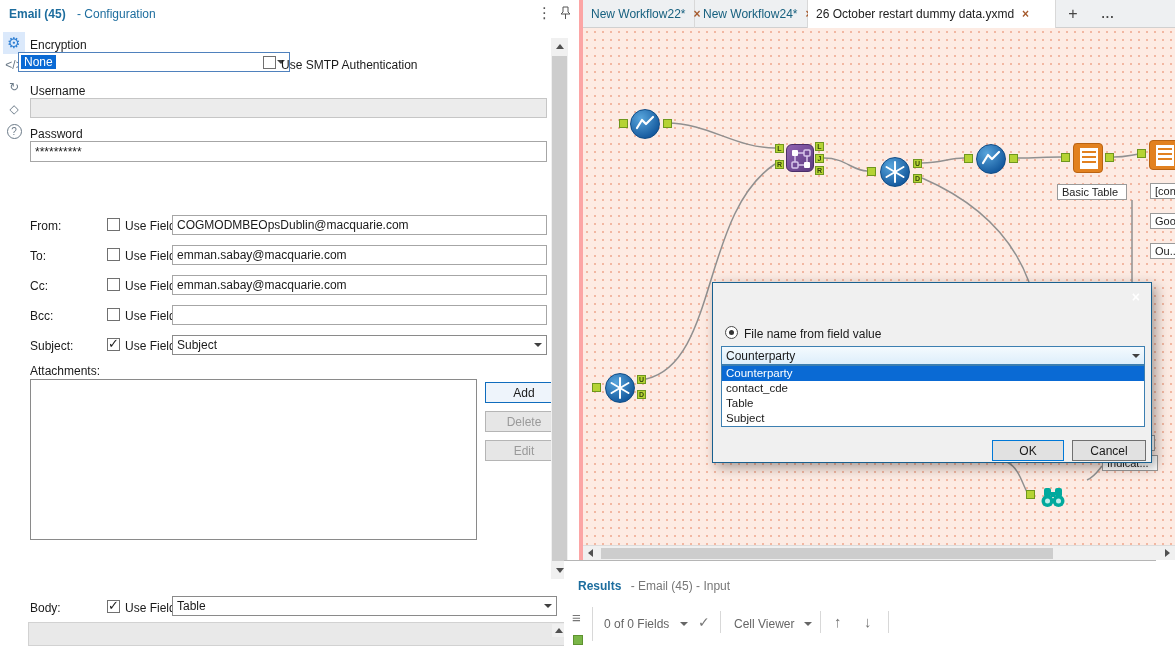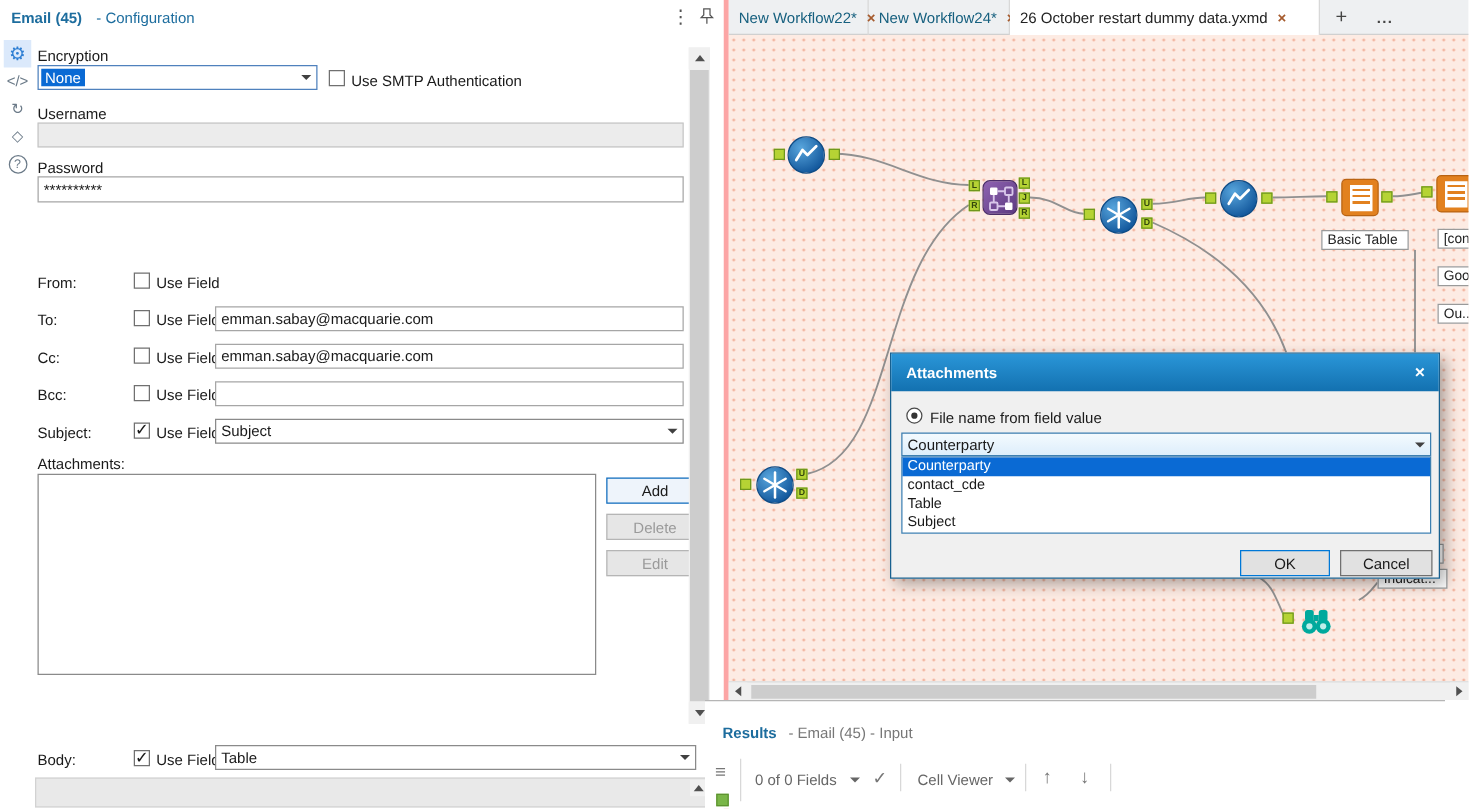--- a/index.html
+++ b/index.html
@@ -104,38 +104,39 @@
       <span class="strip-icon sel" style="top:2px">⚙</span>
       <span class="strip-icon" style="top:24px">&lt;/&gt;</span>
       <span class="strip-icon" style="top:46px">↻</span>
       <span class="strip-icon" style="top:68px">◇</span>
       <span class="strip-icon" style="top:90px">
           <span class="help-ring">?</span>
         </span>
     </div>
 
     <span class="lbl" style="left:30px;top:38px">Encryption</span>
-    <div class="combo enc" style="left:30px;top:52px;width:224px;height:20px">
+    <div class="combo enc" style="left:18px;top:52px;width:272px;height:20px">
       <span class="val">None</span>
       <span class="spacer"></span>
       <span class="btn">
           <span class="caret"></span>
         </span>
     </div>
     <span class="cbx" style="left:263px;top:56px" data-checked=""></span>
     <span class="lbl" style="left:281px;top:58px">Use SMTP Authentication</span>
 
     <span class="lbl" style="left:30px;top:84px">Username</span>
     <input class="tin" style="left: 30px; top: 98px; width: 517px; height: 20px;" disabled="" value="">
     <span class="lbl" style="left:30px;top:127px">Password</span>
     <input class="tin" style="left: 30px; top: 141px; width: 517px; height: 21px;" value="**********">
 
     <span class="lbl" style="left:30px;top:219px">From:</span>
     <span class="cbx" style="left:107px;top:218px" data-checked="false"></span>
     <span class="lbl" style="left:125px;top:219px">Use Field</span>
+    <input class="tin" style="left: 172px; top: 215px; width: 375px; height: 20px;" value="COGMODMBEOpsDublin@macquarie.com">
 
     <span class="lbl" style="left:30px;top:249px">To:</span>
     <span class="cbx" style="left:107px;top:248px" data-checked="false"></span>
     <span class="lbl" style="left:125px;top:249px">Use Field</span>
     <input class="tin" style="left: 172px; top: 245px; width: 375px; height: 20px;" value="emman.sabay@macquarie.com">
 
     <span class="lbl" style="left:30px;top:279px">Cc:</span>
     <span class="cbx" style="left:107px;top:278px" data-checked="false"></span>
     <span class="lbl" style="left:125px;top:279px">Use Field</span>
     <input class="tin" style="left: 172px; top: 275px; width: 375px; height: 20px;" value="emman.sabay@macquarie.com">
@@ -338,23 +339,20 @@
     <span class="res-sep" style="left:156px;top:50px"></span>
     <span class="res-text" style="left:170px;top:56px">Cell Viewer</span>
     <span class="caret" style="position:absolute;left:240px;top:61px;border-top-color:#666"></span>
     <span class="res-sep" style="left:256px;top:50px"></span>
     <span class="res-icon" style="left:270px;top:52px;font-size:15px">↑</span>
     <span class="res-icon" style="left:300px;top:52px;font-size:15px">↓</span>
     <span class="res-sep" style="left:324px;top:50px"></span>
   </div>
 
   <div id="dialog">
-    <div class="dlg-title">
-      <span>Attachments</span>
-    </div>
     <span class="dlg-close">×</span>
     <span class="radio sel" style="left:12px;top:43px"></span>
     <span class="lbl" style="left:31px;top:44px">File name from field value</span>
     <div class="combo dlg-combo" style="left:8px;top:63px;width:424px;height:19px">
       <span class="val">Counterparty</span>
       <span class="btn">
           <span class="caret"></span>
         </span>
     </div>
     <div class="dd-list" style="left:8px;top:82px;width:424px">

